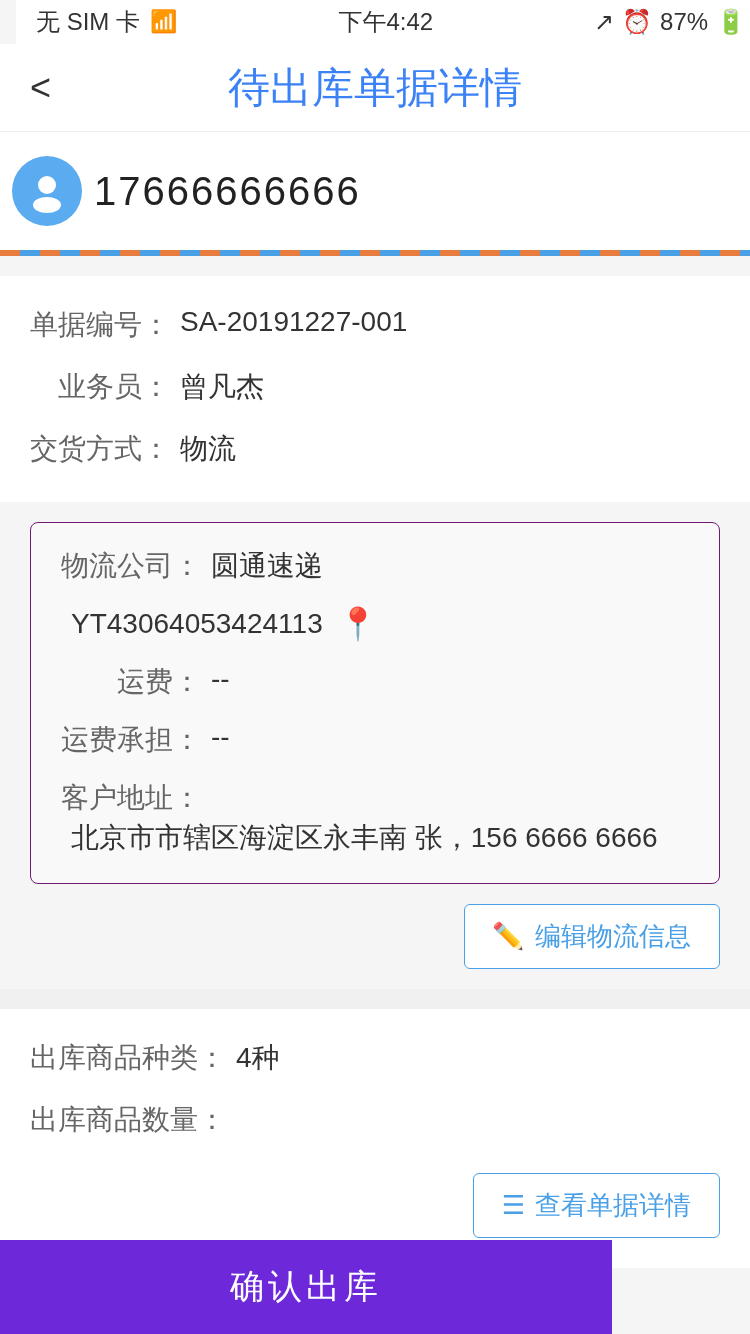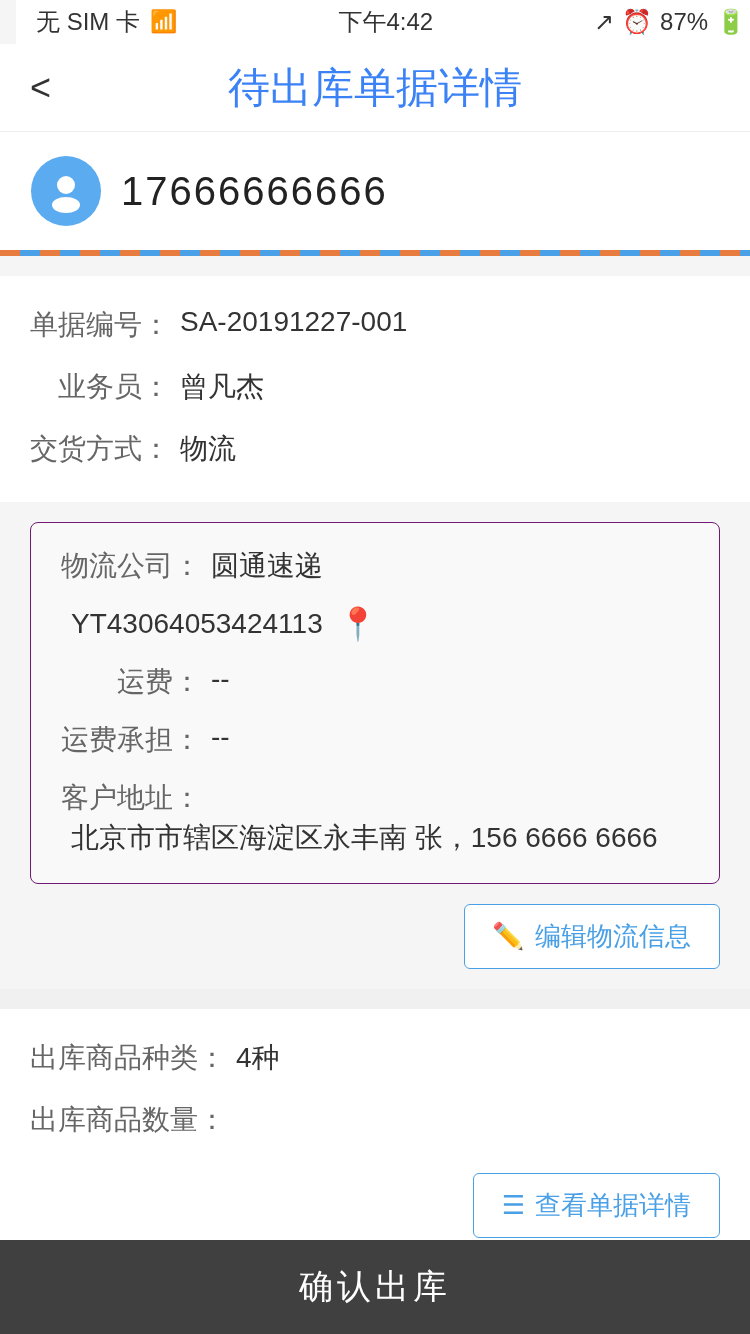--- a/index.html
+++ b/index.html
@@ -63,24 +63,24 @@
       background: repeating-linear-gradient(
         90deg,
         #e87c3e 0px, #e87c3e 20px,
         #4aa0e6 20px, #4aa0e6 40px
       );
     }
 
     
     .user-header {
       background: #fff;
-      padding: 24px 31px;
-      display: flex;
-      align-items: center;
-      gap: 20px;
+      padding: 24px 12px;
+      display: flex;
+      align-items: center;
+      gap: 12px;
     }
     .avatar-circle {
       width: 70px;
       height: 70px;
       border-radius: 50%;
       background: #5aabf0;
       display: flex;
       align-items: center;
       justify-content: center;
       flex-shrink: 0;
@@ -213,22 +213,22 @@
       flex: 1;
       min-height: 200px;
       background: #f5f5f5;
     }
 
     
     .bottom-btn-wrap {
       position: fixed;
       bottom: 0;
       left: 0;
-      width: 750px;
-      background: #404040;
+      width: 612px;
+      background: #6d28d9;
       padding: 24px 0;
       display: flex;
       justify-content: center;
     }
     .confirm-btn {
       font-size: 34px;
       color: #fff;
       font-weight: 500;
       letter-spacing: 4px;
       background: transparent;

